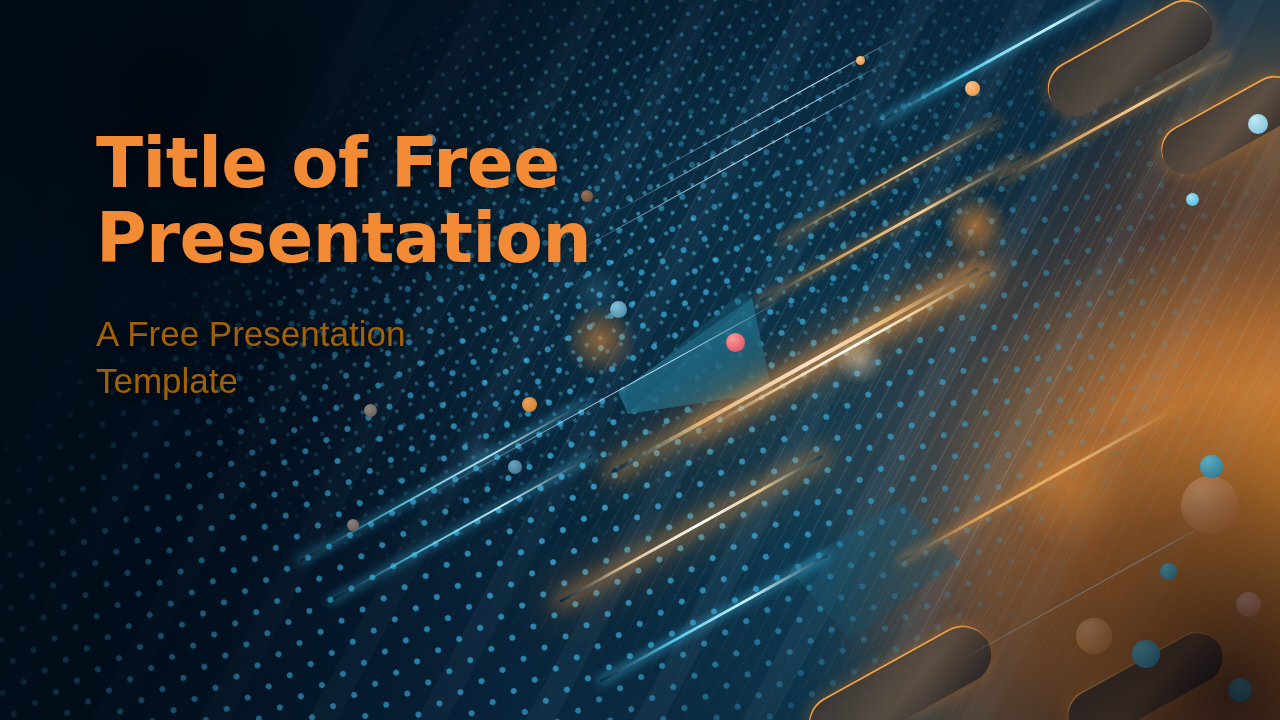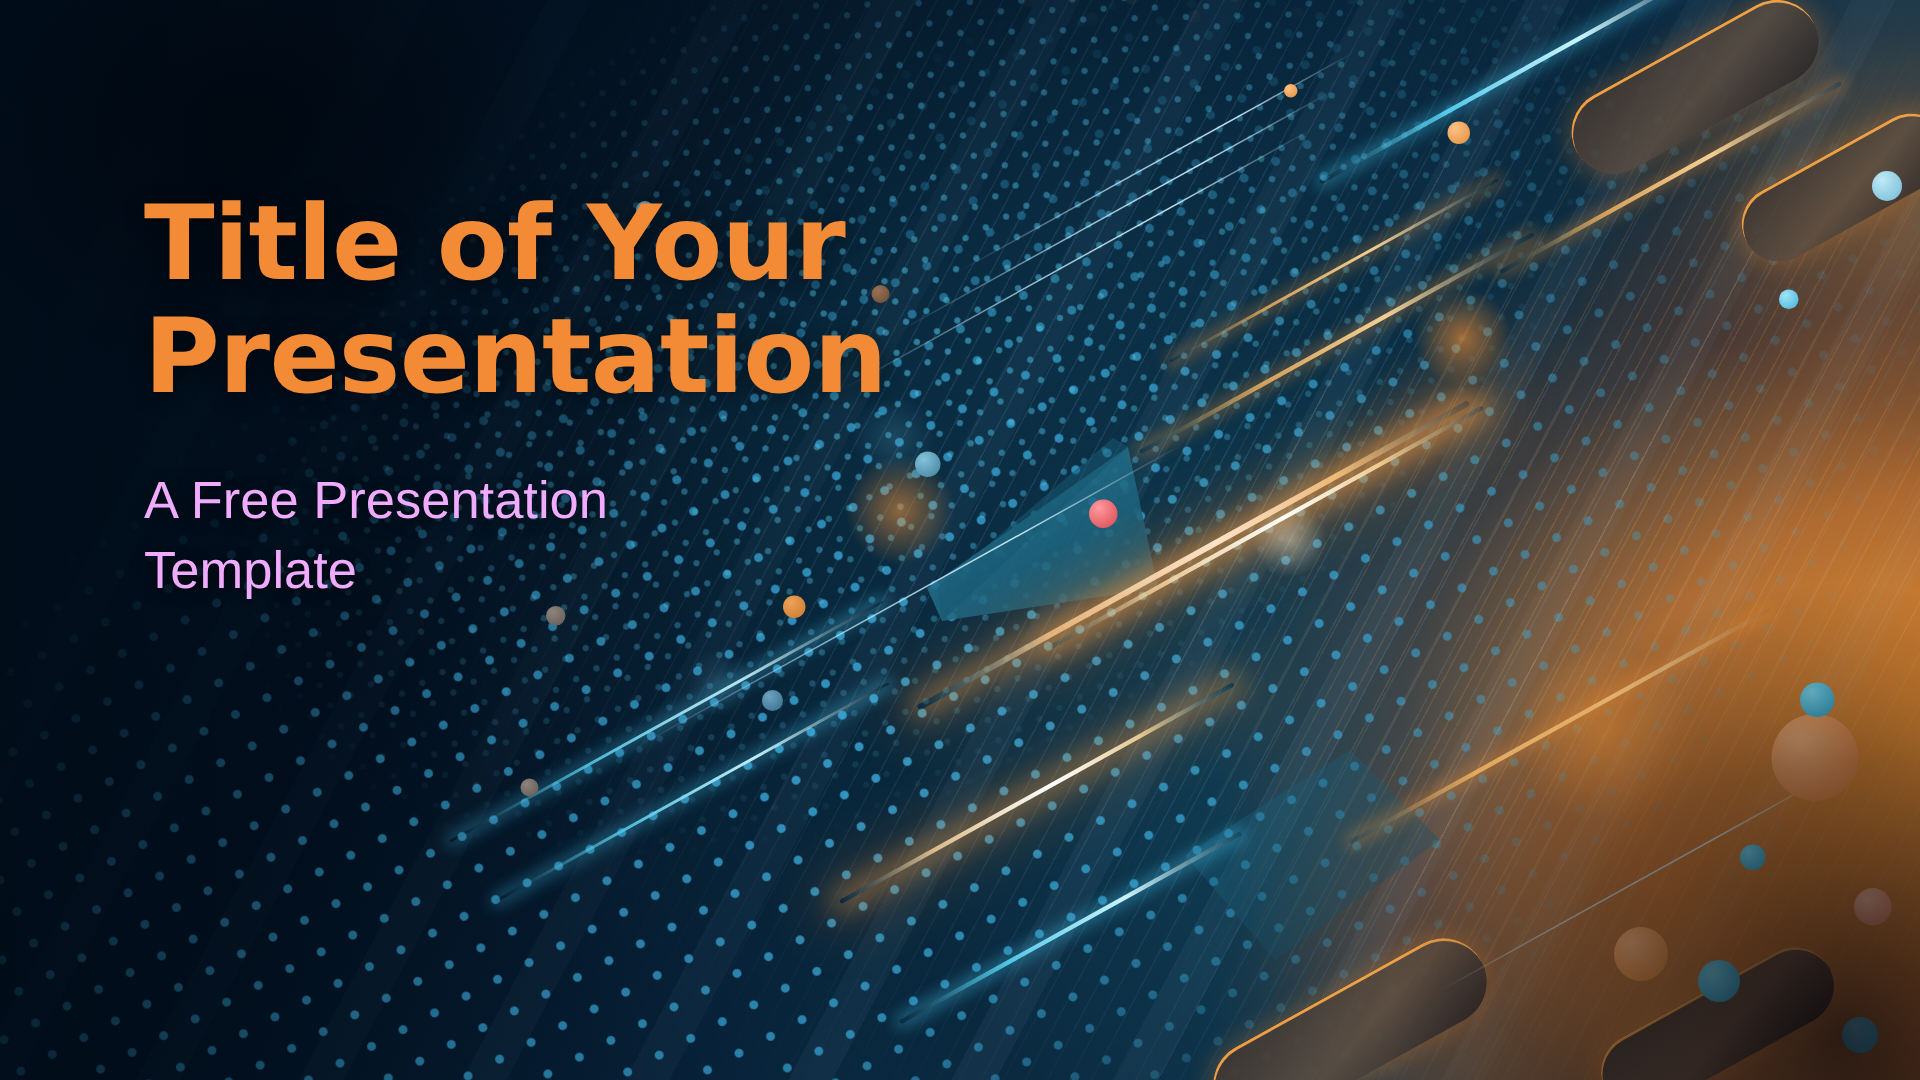--- a/index.html
+++ b/index.html
@@ -187,21 +187,21 @@
     letter-spacing: -0.5px;
     color: #F28A36;
     text-shadow: 0 2px 14px rgba(0,0,0,0.45);
   }
   .slide-subtitle {
     margin: 36px 0 0 0;
     font-family: "Liberation Sans", sans-serif;
     font-size: 35px;
     font-weight: normal;
     line-height: 1.33;
-    color: #f0abfc;
+    color: #a16207;
     text-shadow: 0 2px 10px rgba(0,0,0,0.5);
     max-width: 380px;
   }
 </style>
 </head>
 <body>
 
 <div id="slide">
 
   <div class="layer bg-base"></div>
@@ -283,17 +283,17 @@
       <div class="bokeh" style="left: 508px; top: 460px; width: 14px; height: 14px; background: radial-gradient(circle at 34% 30%, rgb(111, 167, 196), rgb(53, 111, 140));"></div>
       <div class="bokeh" style="left: 581px; top: 190px; width: 12px; height: 12px; background: radial-gradient(circle at 34% 30%, rgb(154, 114, 86), rgb(106, 74, 52));"></div>
       <div class="bokeh" style="left: 855.5px; top: 55.5px; width: 9px; height: 9px; background: radial-gradient(circle at 34% 30%, rgb(255, 193, 135), rgb(224, 142, 56));"></div>
       <div class="bokeh" style="left: 964.5px; top: 80.5px; width: 15px; height: 15px; background: radial-gradient(circle at 34% 30%, rgb(255, 193, 135), rgb(224, 142, 56));"></div>
       <div class="bokeh" style="left: 609.5px; top: 300.5px; width: 17px; height: 17px; background: radial-gradient(circle at 34% 30%, rgb(132, 195, 218), rgb(65, 127, 154));"></div>
     </div>
 
   <div class="layer bg-vignette"></div>
 
   <div class="text-block">
-    <h1 class="slide-title">Title of Your Presentation</h1>
+    <h1 class="slide-title">Title of Free Presentation</h1>
     <p class="slide-subtitle">A Free Presentation Template</p>
   </div>
 
 </div>
 
 </body></html>

